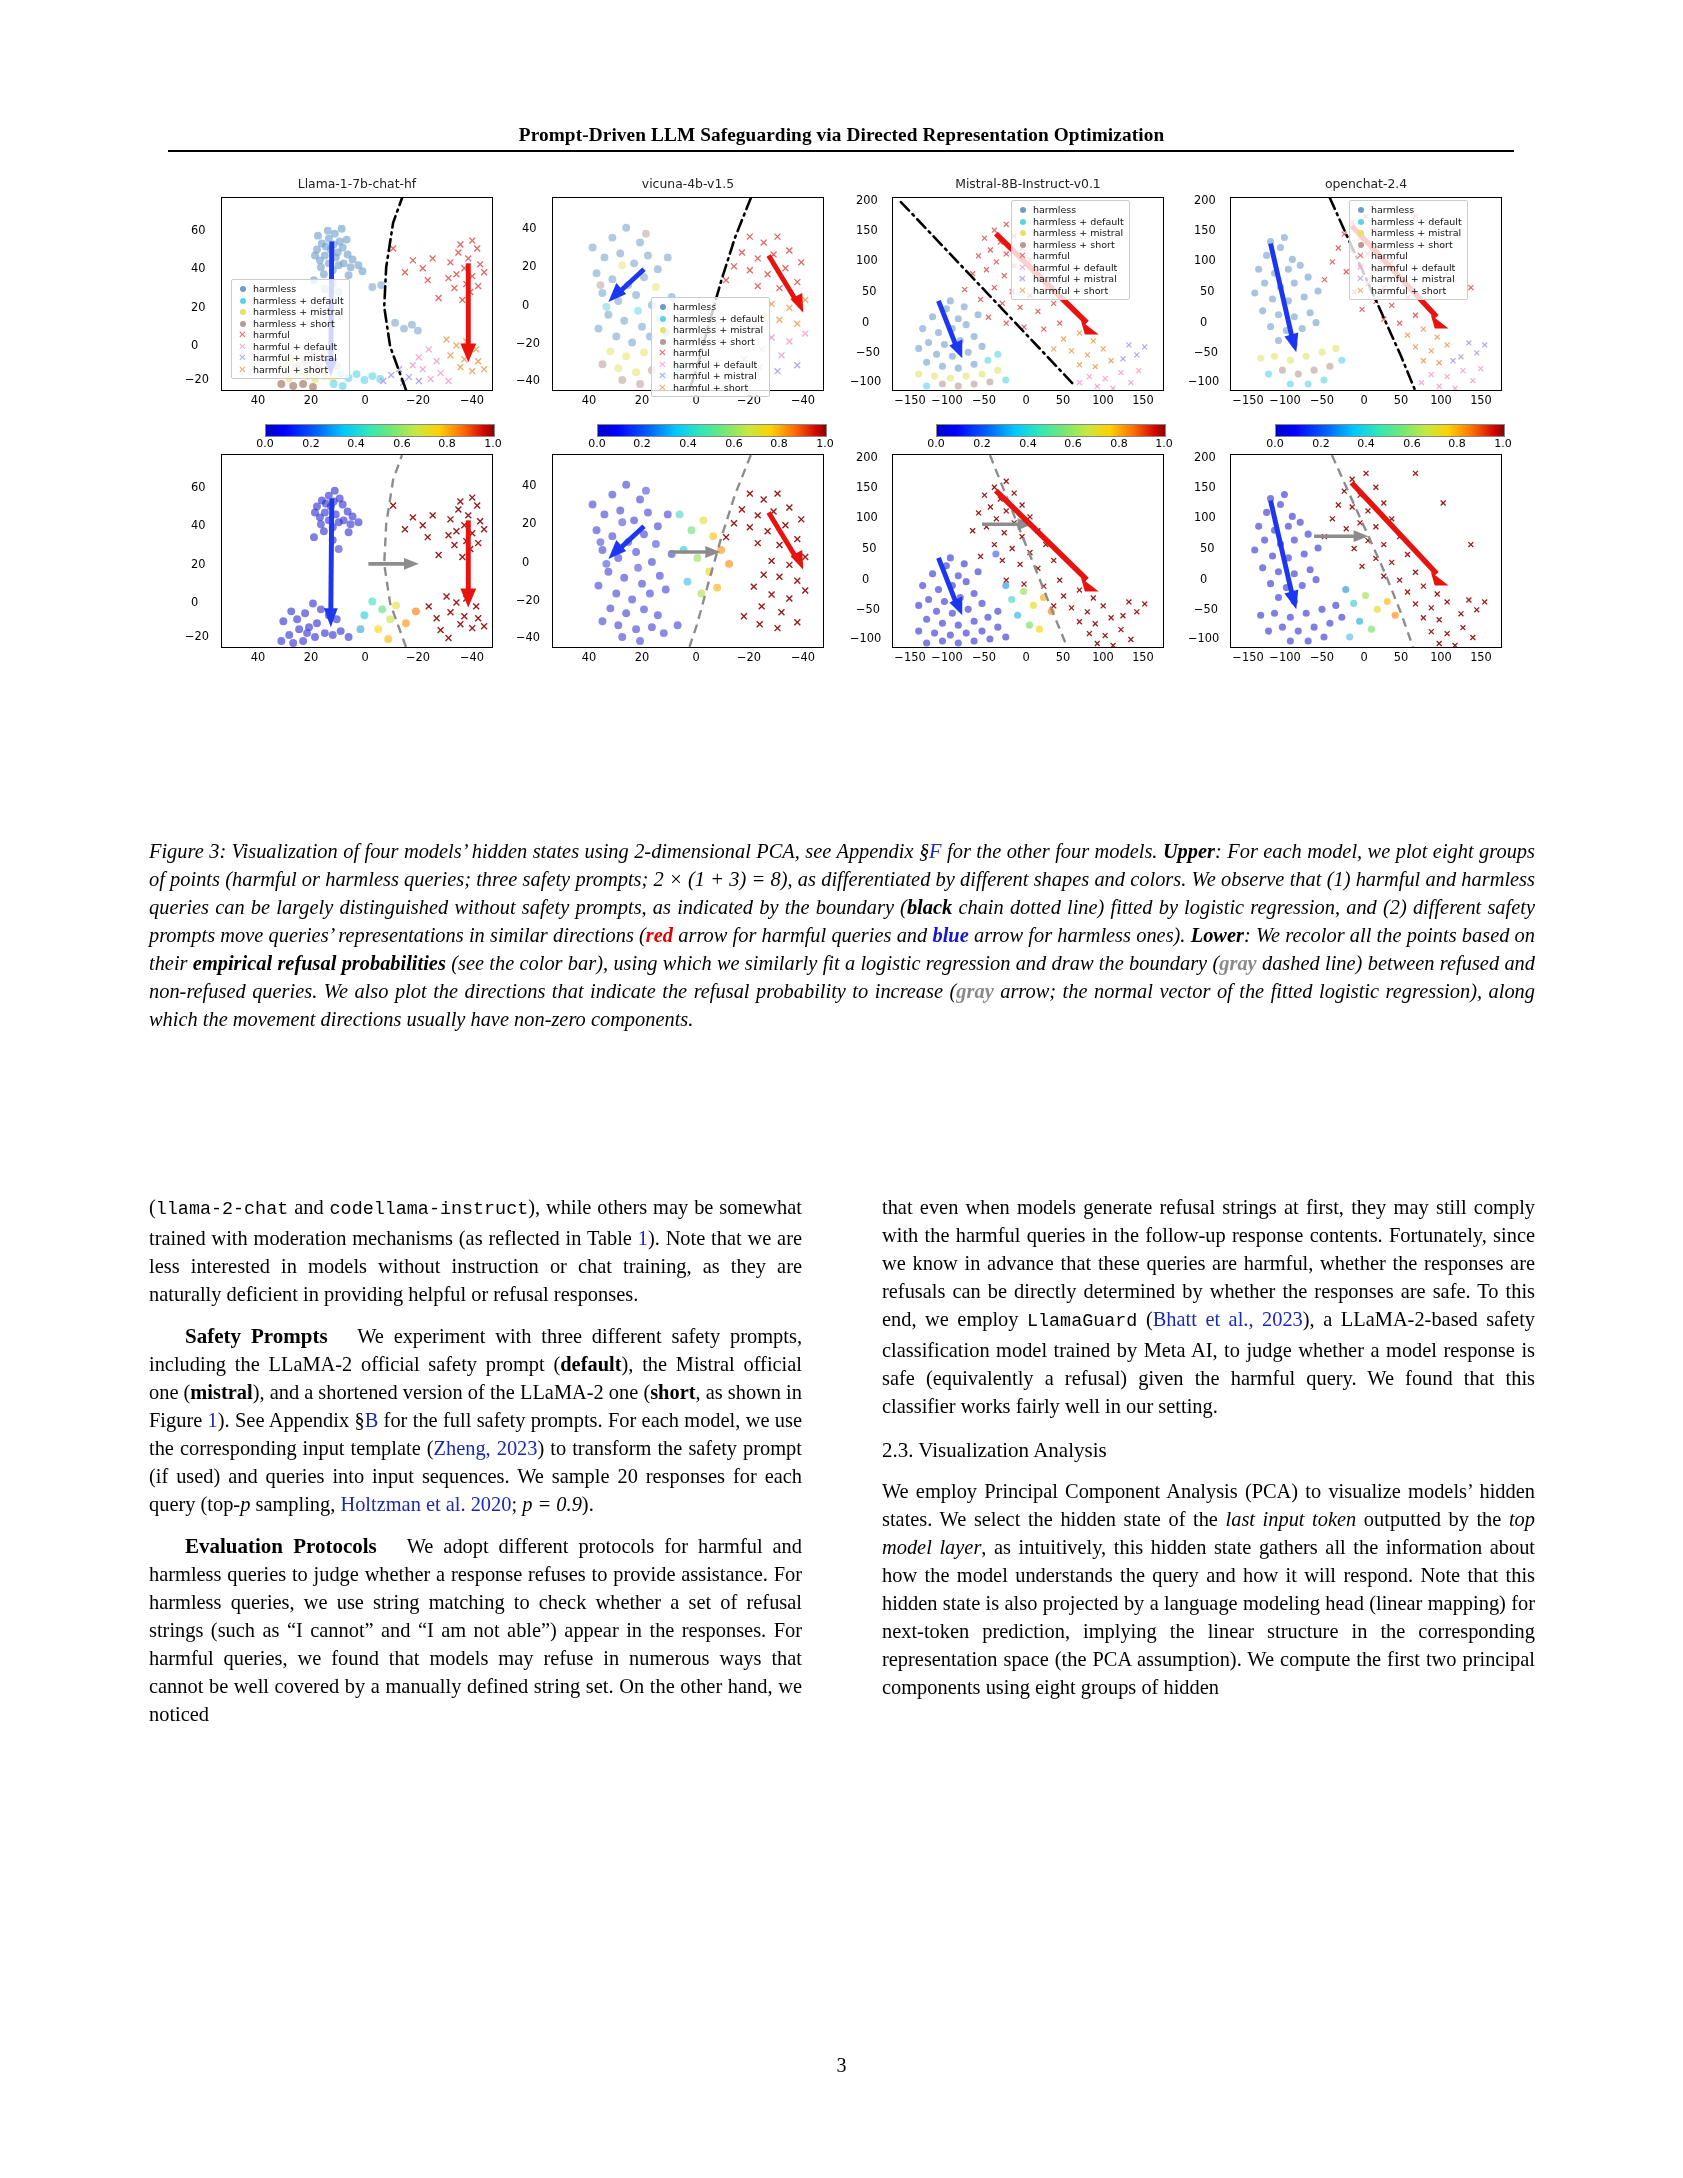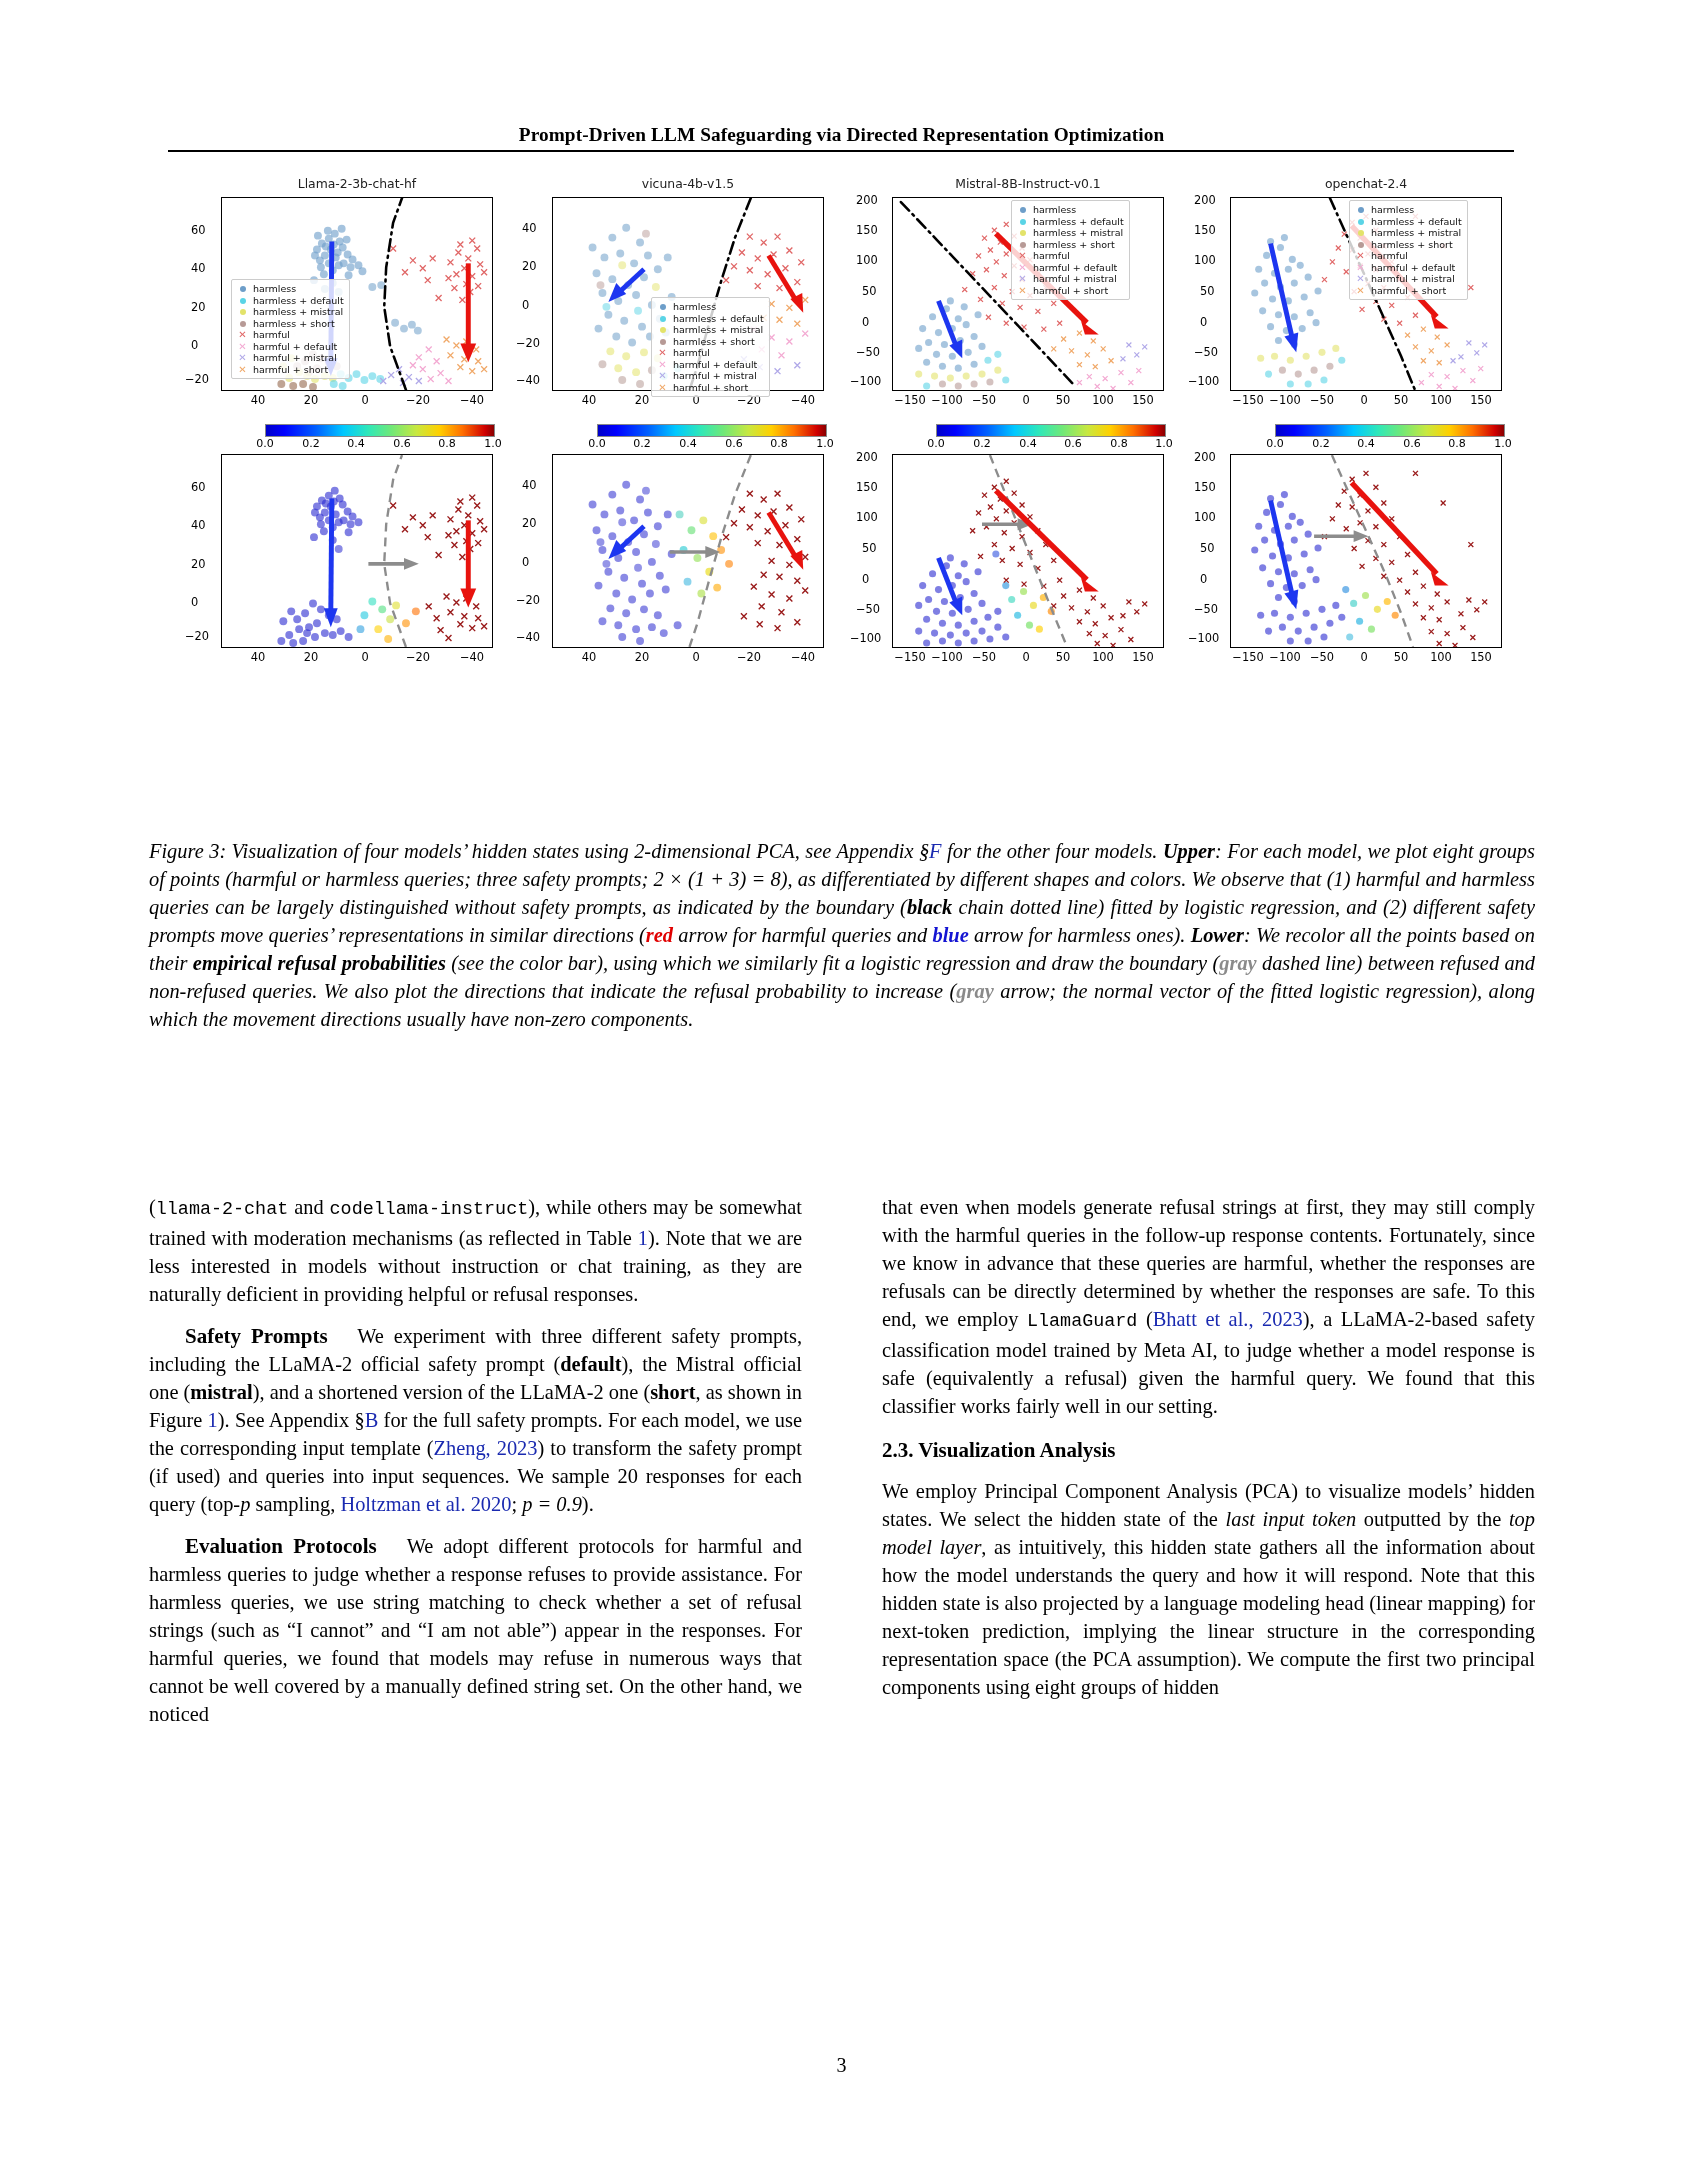--- a/index.html
+++ b/index.html
@@ -79,39 +79,39 @@
   .gray { color:#8a8a8a; font-weight:bold; }
 
   
   .cols { position:absolute; left:149px; top:1193px; width:1386px; height:851px; }
   .col { position:absolute; top:0; width:653px; font-size:20.4px; line-height:28px; text-align:justify; }
   .colL { left:0; }
   .colR { left:733px; }
   .col p { margin:0 0 14px 0; text-indent:0; }
   .mono { font-family:"Liberation Mono", monospace; font-size:18.4px; }
   .subhead { font-weight:bold; font-size:21px;margin-left:36px; }
-  h3.sec { font-size:21px; font-weight:bold; margin:16px 0 13px 0; }
+  h3.sec { font-size:21px; font-weight:normal; margin:16px 0 13px 0; }
 
   .pageno {
     position:absolute; left:0; top:2054px; width:1683px; text-align:center;
     font-size:20px;
   }
 </style>
 </head>
 <body>
 
 <div class="page">
 
   <div class="runhead">Prompt-Driven LLM Safeguarding via Directed Representation Optimization</div>
   <div class="rule"></div>
 
   <div class="figure">
 
     <div class="panel" style="left:45px; top:0px; width:272px; height:213px;">
-      <div class="ptitle">Llama-2-3b-chat-hf</div>
+      <div class="ptitle">Llama-1-7b-chat-hf</div>
       <div class="axes" style="top:21px; height:192px;">
         <svg class="plot" width="272" height="192" viewBox="0 0 275 194">
           <g>
             <circle cx="108" cy="41" r="4" fill="#6d9ec9" opacity=".62"></circle>
               <circle cx="114" cy="36" r="4" fill="#6d9ec9" opacity=".62"></circle>
             <circle cx="101" cy="46" r="4" fill="#6d9ec9" opacity=".62"></circle>
               <circle cx="119" cy="44" r="4" fill="#6d9ec9" opacity=".62"></circle>
             <circle cx="96" cy="52" r="4" fill="#6d9ec9" opacity=".62"></circle>
               <circle cx="110" cy="52" r="4" fill="#6d9ec9" opacity=".62"></circle>
             <circle cx="122" cy="50" r="4" fill="#6d9ec9" opacity=".62"></circle>

